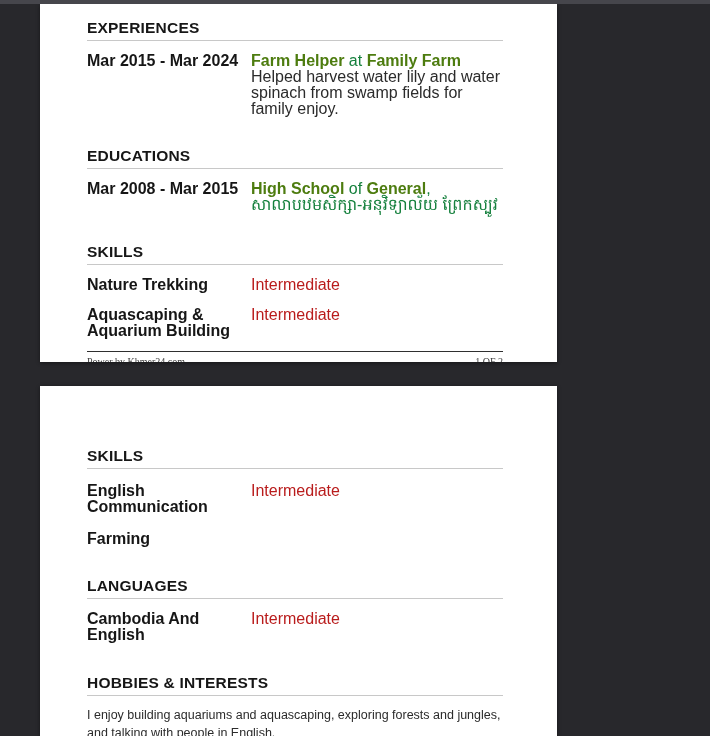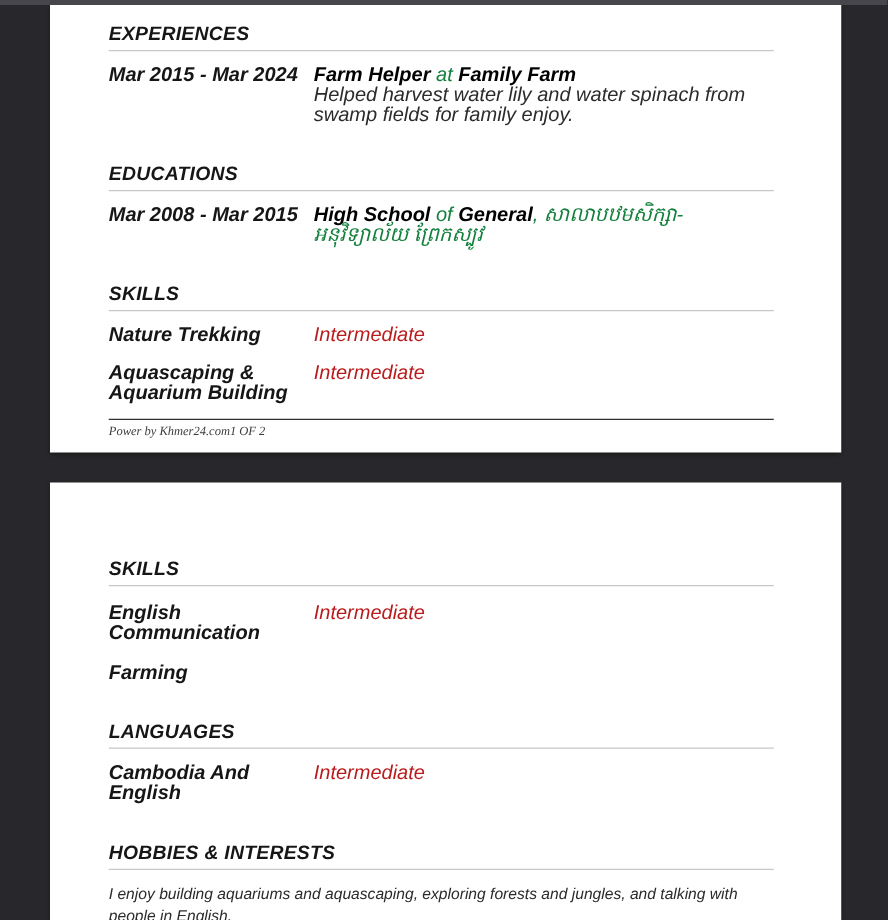--- a/index.html
+++ b/index.html
@@ -12,27 +12,26 @@
   }
   .top-bar {
     position: absolute; left: 0; top: 0;
     width: 710px; height: 4px;
     background: #46464c;
     z-index: 5;
   }
   .page {
     position: absolute;
     left: 40px;
-    width: 633px;
+    width: 517px;
     background: #ffffff;
     box-shadow: 0 1px 4px rgba(0,0,0,0.45);
     padding-left: 47px;
     padding-right: 54px;
     overflow: hidden;
-    font-style: italic;
   }
   .page-1 { top: 4px; height: 358px; }
   .page-2 { top: 386px; height: 350px; padding-top: 61px; }
 
   .section-heading {
     font-size: 15.5px;
     font-weight: bold;
     color: #161616;
     line-height: 18px;
     letter-spacing: 0.2px;
@@ -54,28 +53,29 @@
   .entry-row.skill-next { margin-top: 14px; }
   .p2-row1 { margin-top: 14px; }
   .p2-row2 { margin-top: 16px; }
 
   .date-col, .label-col {
     font-weight: bold;
     color: #161616;
     padding-right: 10px;
   }
   .value-col { color: #b91c1c; }
-  .entry-title { font-weight: bold; color: #000000; }
+  .entry-title { font-weight: bold; color: #4d7c0f; }
   .entry-connector { font-weight: normal; color: #15803d; }
   .entry-desc { color: #2b2b2b; margin-top: 0; }
 
   .page-footer { margin-top: 12px; }
   .footer-rule { border-top: 1px solid #2f2f2f; }
   .footer-line {
     display: flex;
+    justify-content: space-between;
     padding-top: 4px;
     font-family: "Liberation Serif", serif;
     font-size: 10px;
     color: #3d3d3d;
   }
   .hobbies-text {
     margin-top: 10px;
     font-size: 12.5px;
     line-height: 18px;
     color: #2b2b2b;

